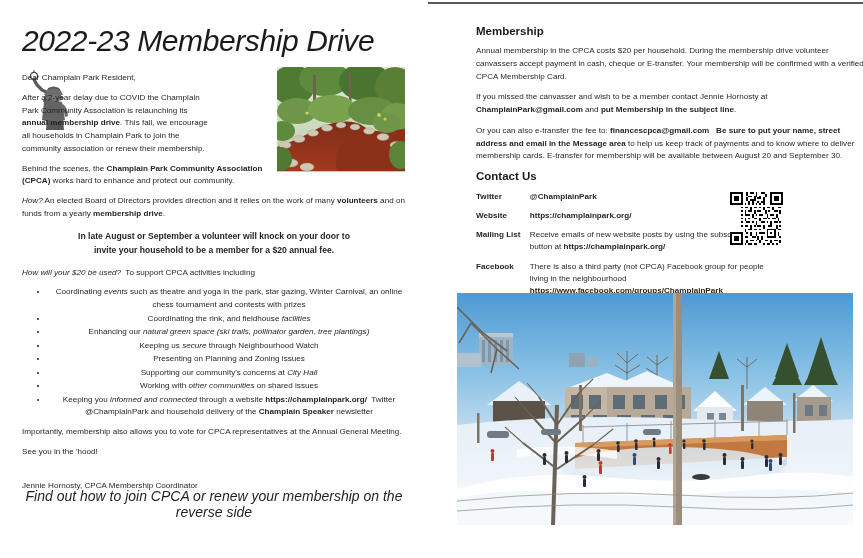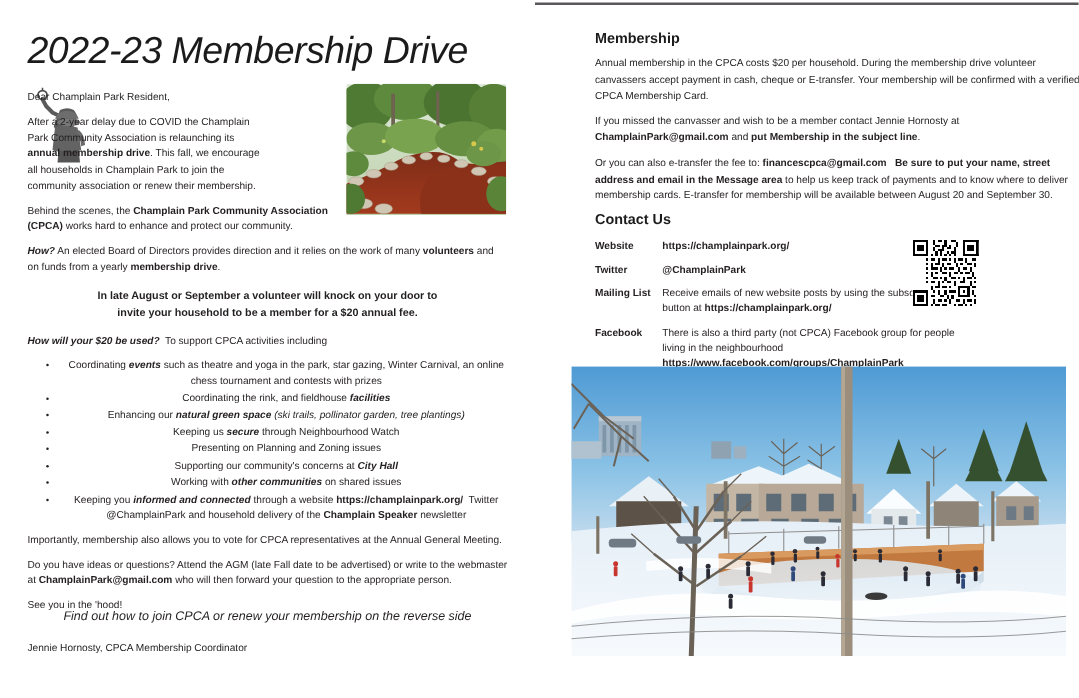--- a/index.html
+++ b/index.html
@@ -101,27 +101,27 @@
   }
   ul.activities li { margin-bottom: 1px; }
   .coordinator { margin-top: 22px !important; }
 
   .reverse-note {
     position: absolute;
     left: 22px;
     top: 488px;
     width: 384px;
     text-align: center;
-    font-size: 10px;
+    font-size: 14px;
     font-style: italic;
   }
 
   b, strong { font-weight: bold; }
   i, em { font-style: italic; }
-  .bi { font-weight: bold; font-style: italic; }
+  .bi { font-weight: normal; font-style: italic; }
 
   
   .right-col {
     position: absolute;
     left: 456px;
     top: 0;
     width: 407px;
     height: 558px;
     margin-left: 20px;
   }
@@ -278,21 +278,20 @@
         <li>Coordinating the rink, and fieldhouse <span class="bi">facilities</span></li>
         <li>Enhancing our <span class="bi">natural green space</span> <i>(ski trails, pollinator garden, tree plantings)</i></li>
         <li>Keeping us <span class="bi">secure</span> through Neighbourhood Watch</li>
         <li>Presenting on Planning and Zoning issues</li>
         <li>Supporting our community's concerns at <span class="bi">City Hall</span></li>
         <li>Working with <span class="bi">other communities</span> on shared issues</li>
         <li>Keeping you <span class="bi">informed and connected</span> through a website <b>https://champlainpark.org/</b>&nbsp; Twitter @ChamplainPark and household delivery of the <b>Champlain Speaker</b> newsletter</li>
       </ul>
 
     <p class="p-full">Importantly, membership also allows you to vote for CPCA representatives at the Annual General Meeting.</p>
-    <p class="p-full">Do you have ideas or questions? Attend the AGM (late Fall date to be advertised) or write to the webmaster at <b>ChamplainPark@gmail.com</b> who will then forward your question to the appropriate person.</p>
     <p class="p-full">See you in the 'hood!</p>
     <p class="p-full coordinator">Jennie Hornosty, CPCA Membership Coordinator</p>
   </div>
 
   <div class="reverse-note">Find out how to join CPCA or renew your membership on the reverse side</div>
 </div>
 
 <div class="right-col">
 
   <h2 class="sec-head h-membership">Membership</h2>
@@ -301,26 +300,26 @@
     <p>Annual membership in the CPCA costs $20 per household. During the membership drive volunteer canvassers accept payment in cash, cheque or E-transfer. Your membership will be confirmed with a verified CPCA Membership Card.</p>
     <p>If you missed the canvasser and wish to be a member contact Jennie Hornosty at <b>ChamplainPark@gmail.com</b> and <b>put Membership in the subject line</b>.</p>
     <p>Or you can also e-transfer the fee to: <b>financescpca@gmail.com</b>&nbsp;&nbsp; <b>Be sure to put your name, street address and email in the Message area</b> to help us keep track of payments and to know where to deliver membership cards. E-transfer for membership will be available between August 20 and September 30.</p>
   </div>
 
   <h2 class="sec-head h-contact">Contact Us</h2>
 
   <table class="contact-table">
     <tbody>
         <tr>
+        <td class="lbl">Twitter</td>
+        <td class="val"><b>@ChamplainPark</b></td>
+      </tr>
+        <tr>
         <td class="lbl">Website</td>
         <td class="val"><b>https://champlainpark.org/</b></td>
-      </tr>
-        <tr>
-        <td class="lbl">Twitter</td>
-        <td class="val"><b>@ChamplainPark</b></td>
       </tr>
         <tr>
         <td class="lbl">Mailing List</td>
         <td class="val">Receive emails of new website posts by using the subscribe button at <b>https://champlainpark.org/</b></td>
       </tr>
         <tr class="facebook">
         <td class="lbl">Facebook</td>
         <td class="val">There is also a third party (not CPCA) Facebook group for people living in the neighbourhood <b>https://www.facebook.com/groups/ChamplainPark</b></td>
       </tr>
       </tbody>

